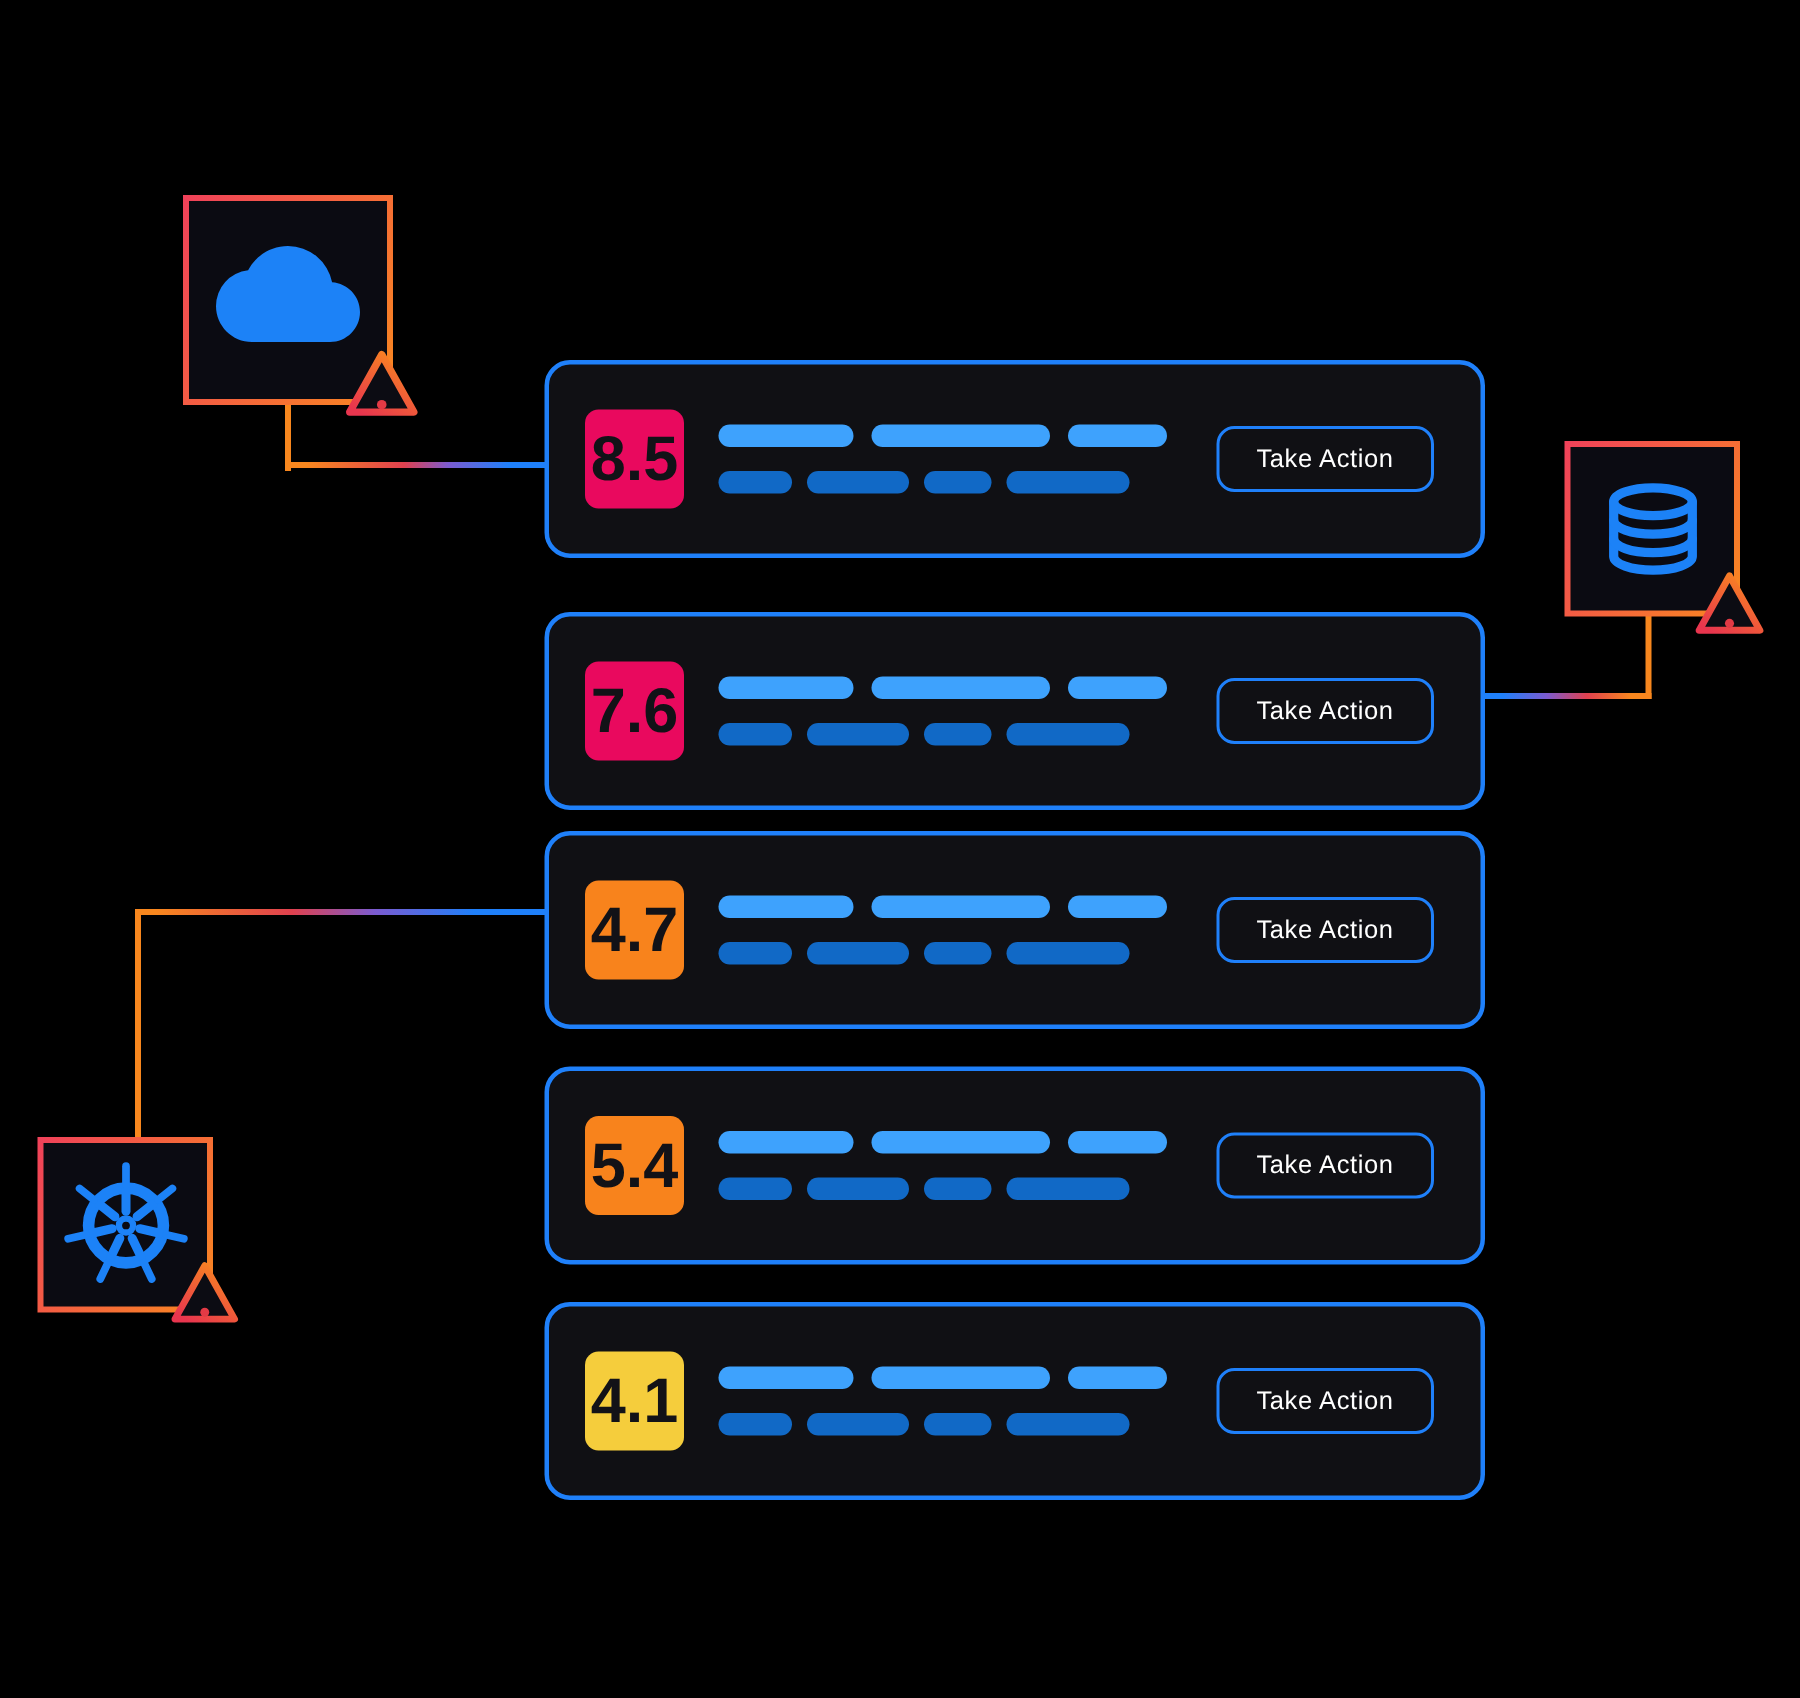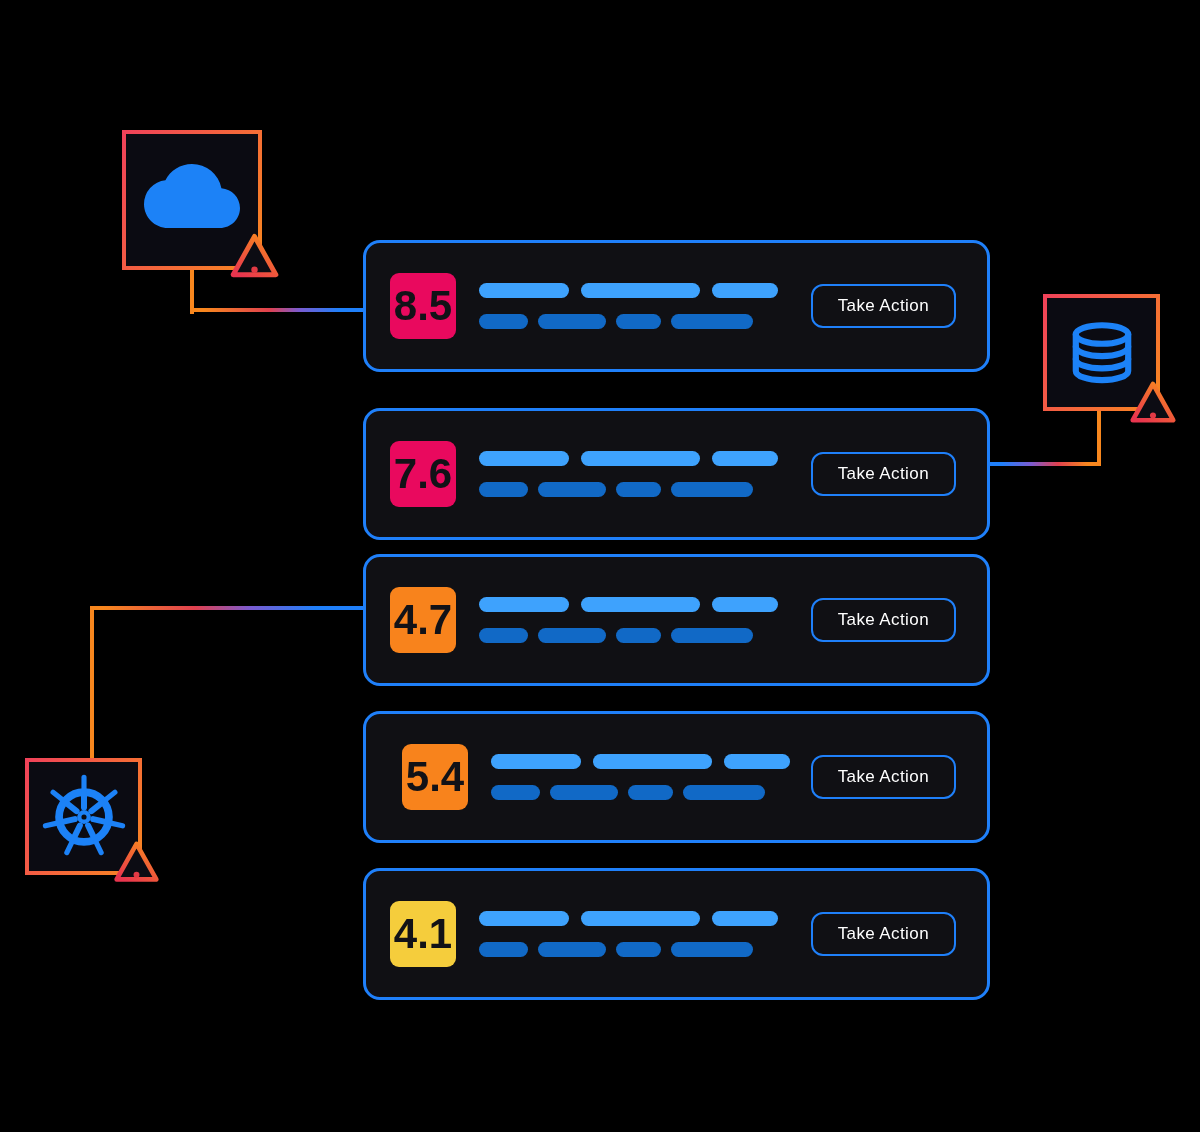--- a/index.html
+++ b/index.html
@@ -20,21 +20,21 @@
     background:linear-gradient(90deg,#F8871E 5%,#E0414F 38%,#7B5BD0 58%,#1F80FA 82%); }
   .conn-k8s-v { left:90px; top:606px; width:4px; height:153px; background:#F8871E; }
 
   
   .card {
     position:absolute; left:363px; width:627px; height:132px; z-index:1;
     background:#101014; border:3px solid #1F80FA; border-radius:17px;
     box-sizing:border-box; display:flex; align-items:center;
   }
   .card-0 { top:240px; } .card-1 { top:408px; } .card-2 { top:554px; }
-  .card-3 { top:711px;padding-left:12px; } .card-4 { top:868px;align-items:center; }
+  .card-3 { top:711px; } .card-4 { top:868px;align-items:center; }
 
   .badge {
     width:66px; height:66px; margin-left:24px; flex:0 0 auto;
     border-radius:9px; display:flex; align-items:center; justify-content:center;
     font-size:42px; font-weight:700; color:#121217;
   }
 
   .sk { margin-left:23px; display:flex; flex-direction:column; gap:16px; }
   .sk-row { display:flex; }
   .sk-top { gap:12px; }

